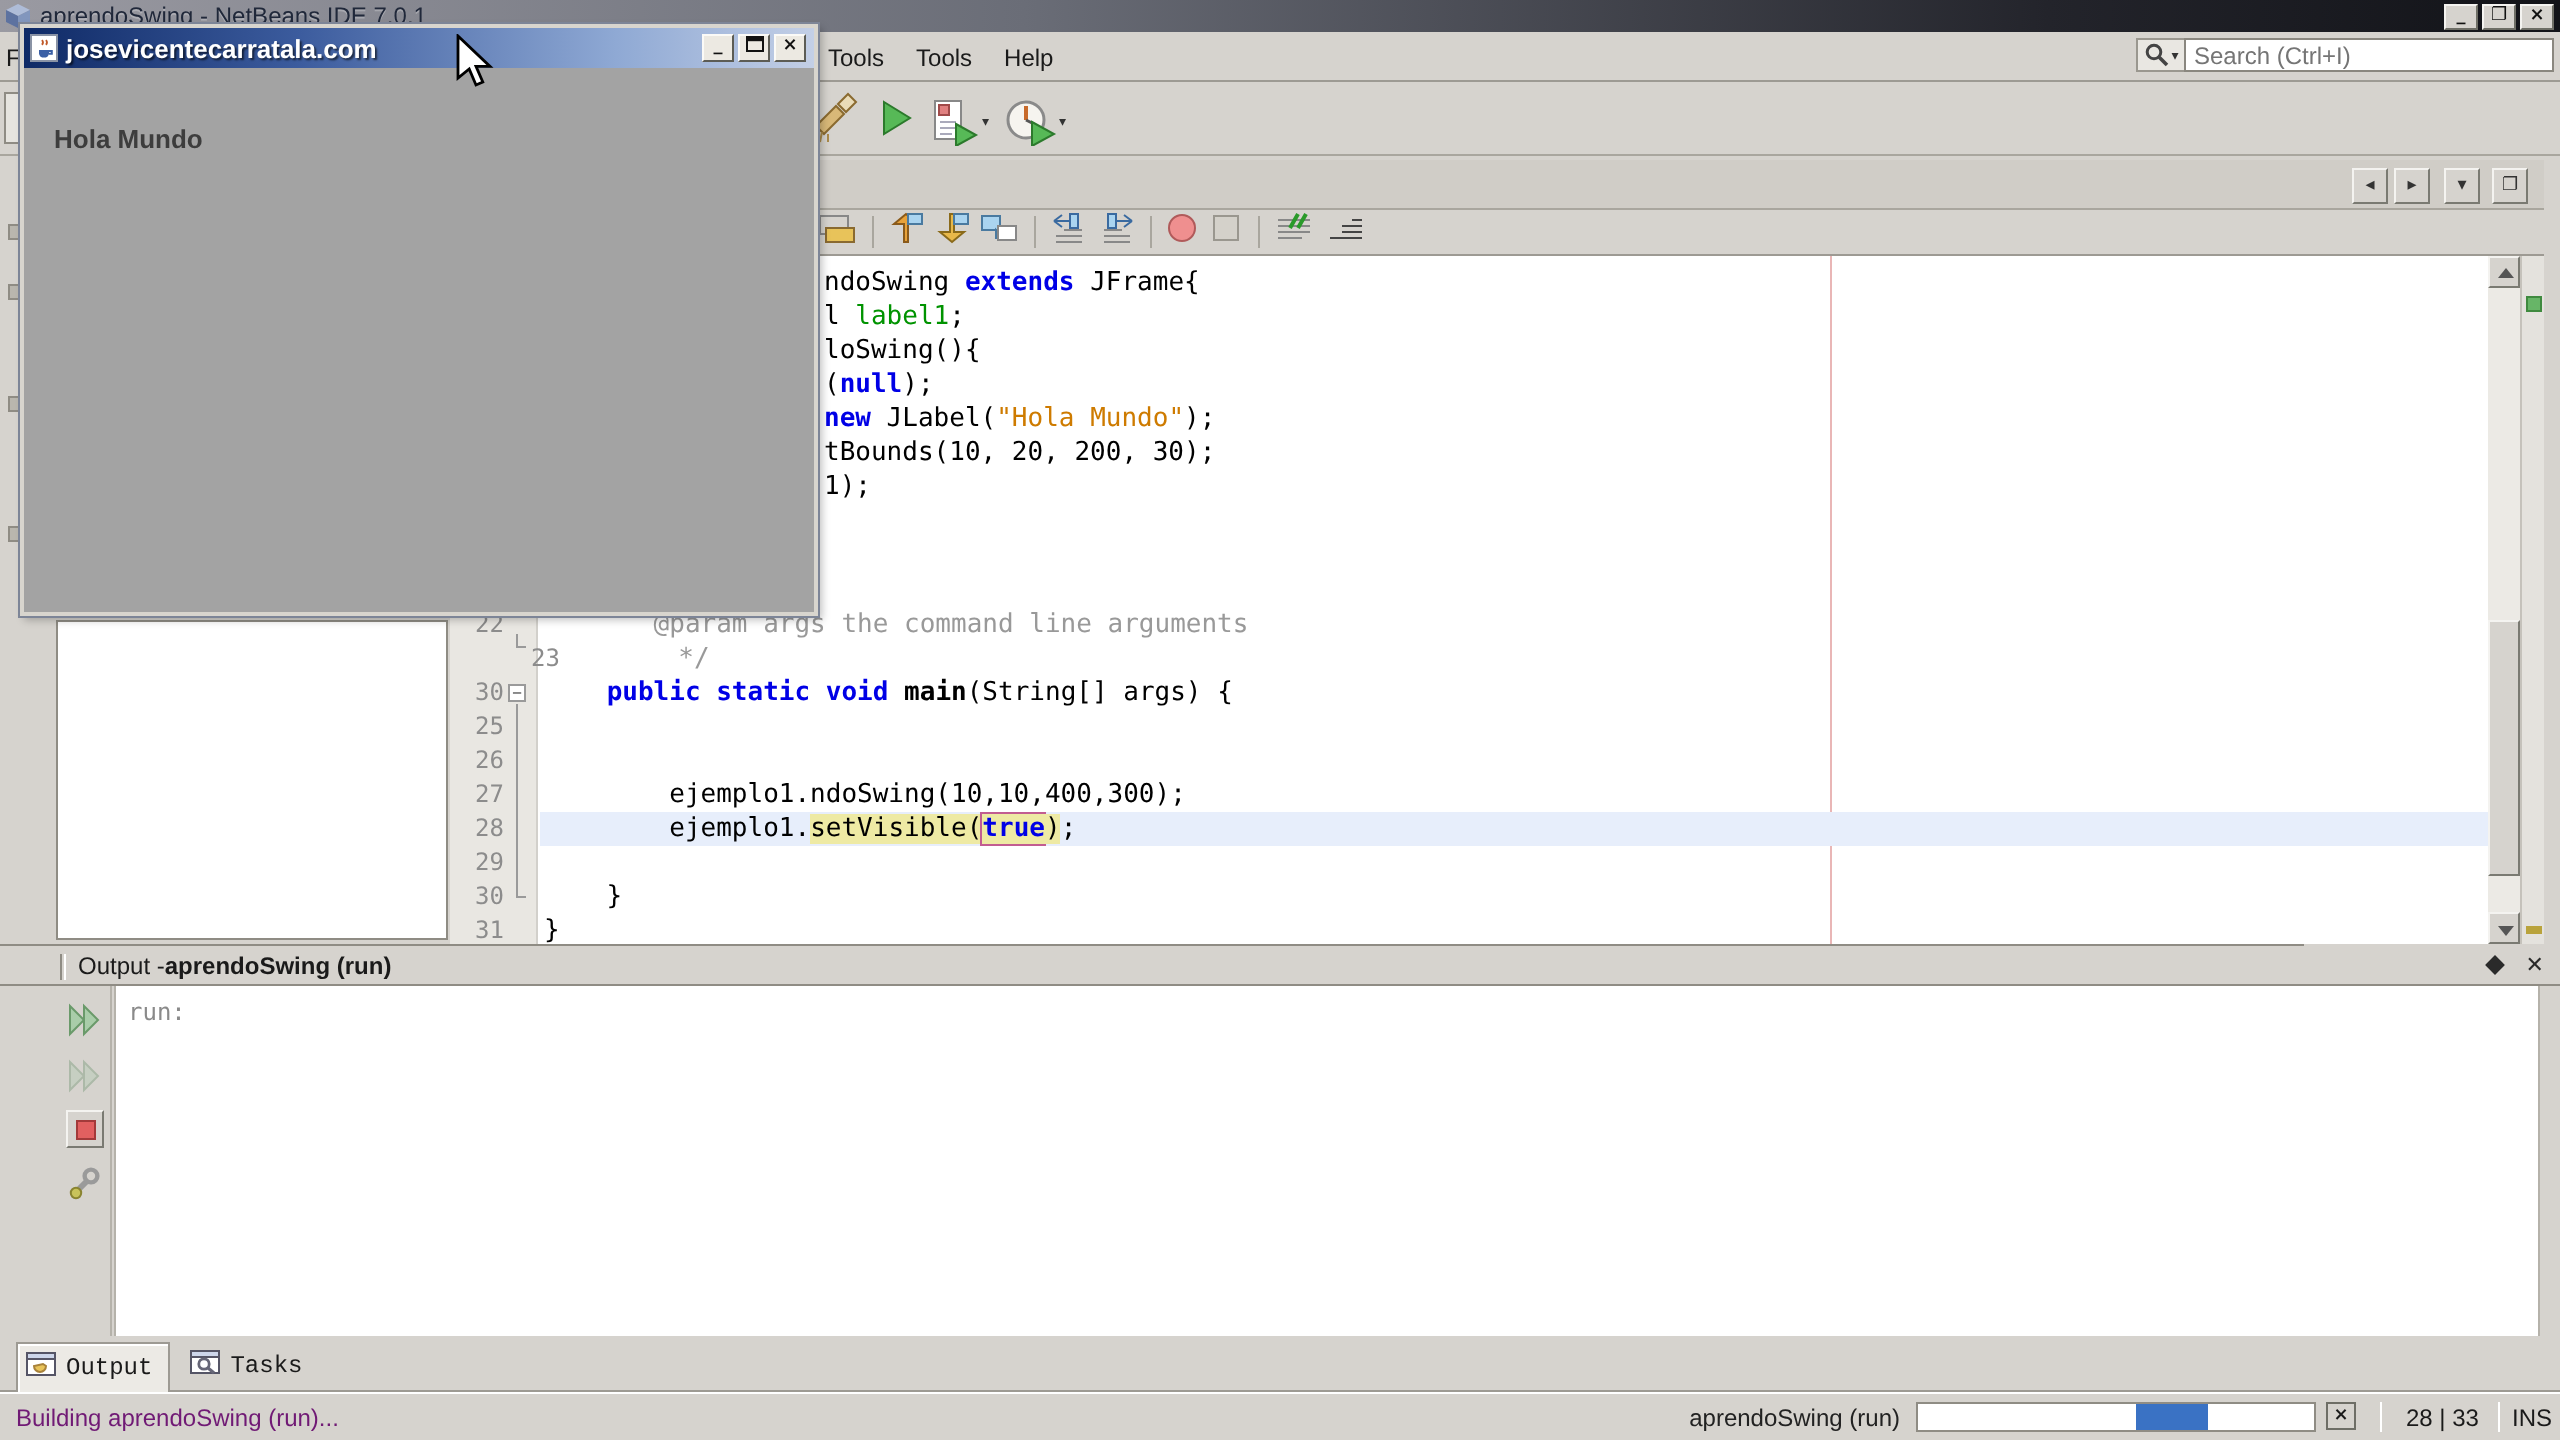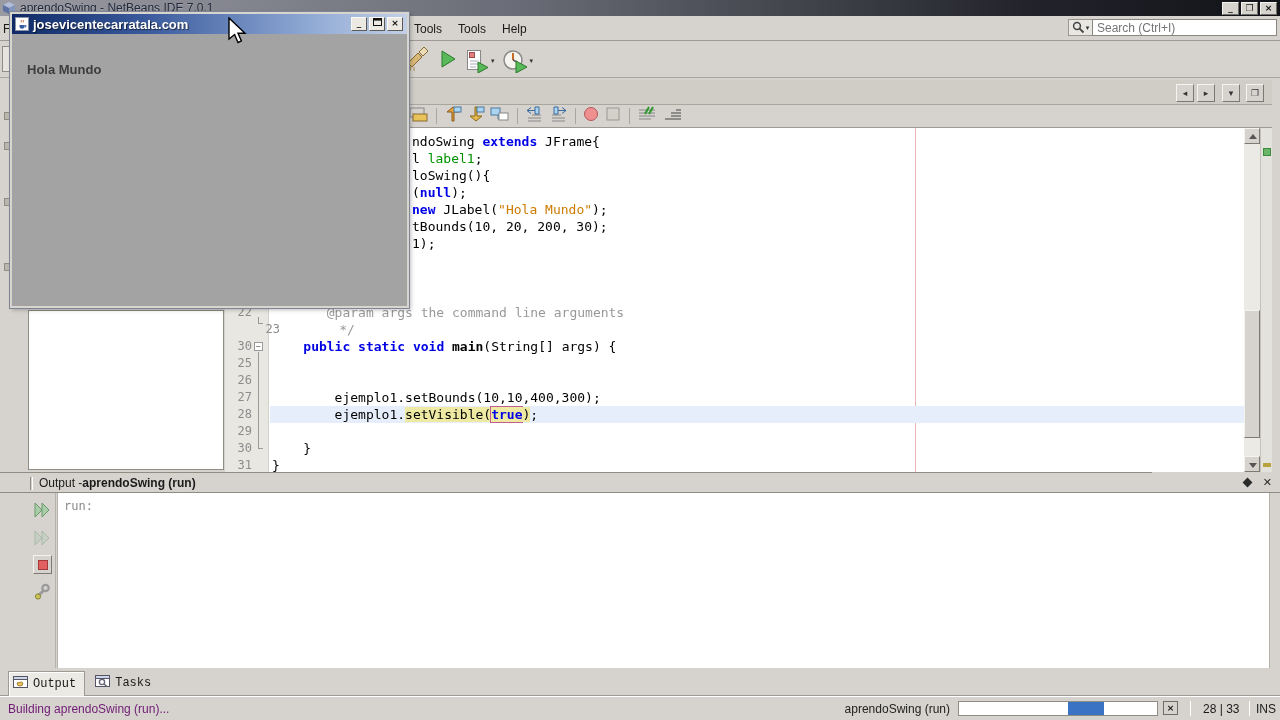--- a/index.html
+++ b/index.html
@@ -310,21 +310,21 @@
             </div>
             <div class="crow" style="top: 227px;">
               <span class="lnum">25</span>
               <pre class="codeline" style="left: 47px; top: 0px;"></pre>
             </div>
             <div class="crow" style="top: 244px;">
               <span class="lnum">26</span>
             </div>
             <div class="crow" style="top: 261px;">
               <span class="lnum">27</span>
-              <pre class="codeline" style="left: 47px; top: 0px;"><span class="tk-p">        ejemplo1.setBounds(10,10,400,300);</span></pre>
+              <pre class="codeline" style="left: 47px; top: 0px;"><span class="tk-p">        ejemplo1.ndoSwing(10,10,400,300);</span></pre>
             </div>
             <div class="crow" style="top: 278px;">
               <div class="curline"></div>
               <span class="lnum">28</span>
               <pre class="codeline" style="left: 47px; top: 0px;"><span class="tk-p">        ejemplo1.</span><span class="tk-hl">setVisible</span><span class="tk-hl">(</span><span class="tk-box">true</span><span class="tk-hl">)</span><span class="tk-p">;</span></pre>
             </div>
             <div class="crow" style="top: 295px;">
               <span class="lnum">29</span>
               <pre class="codeline" style="left: 47px; top: 0px;"></pre>
             </div>

